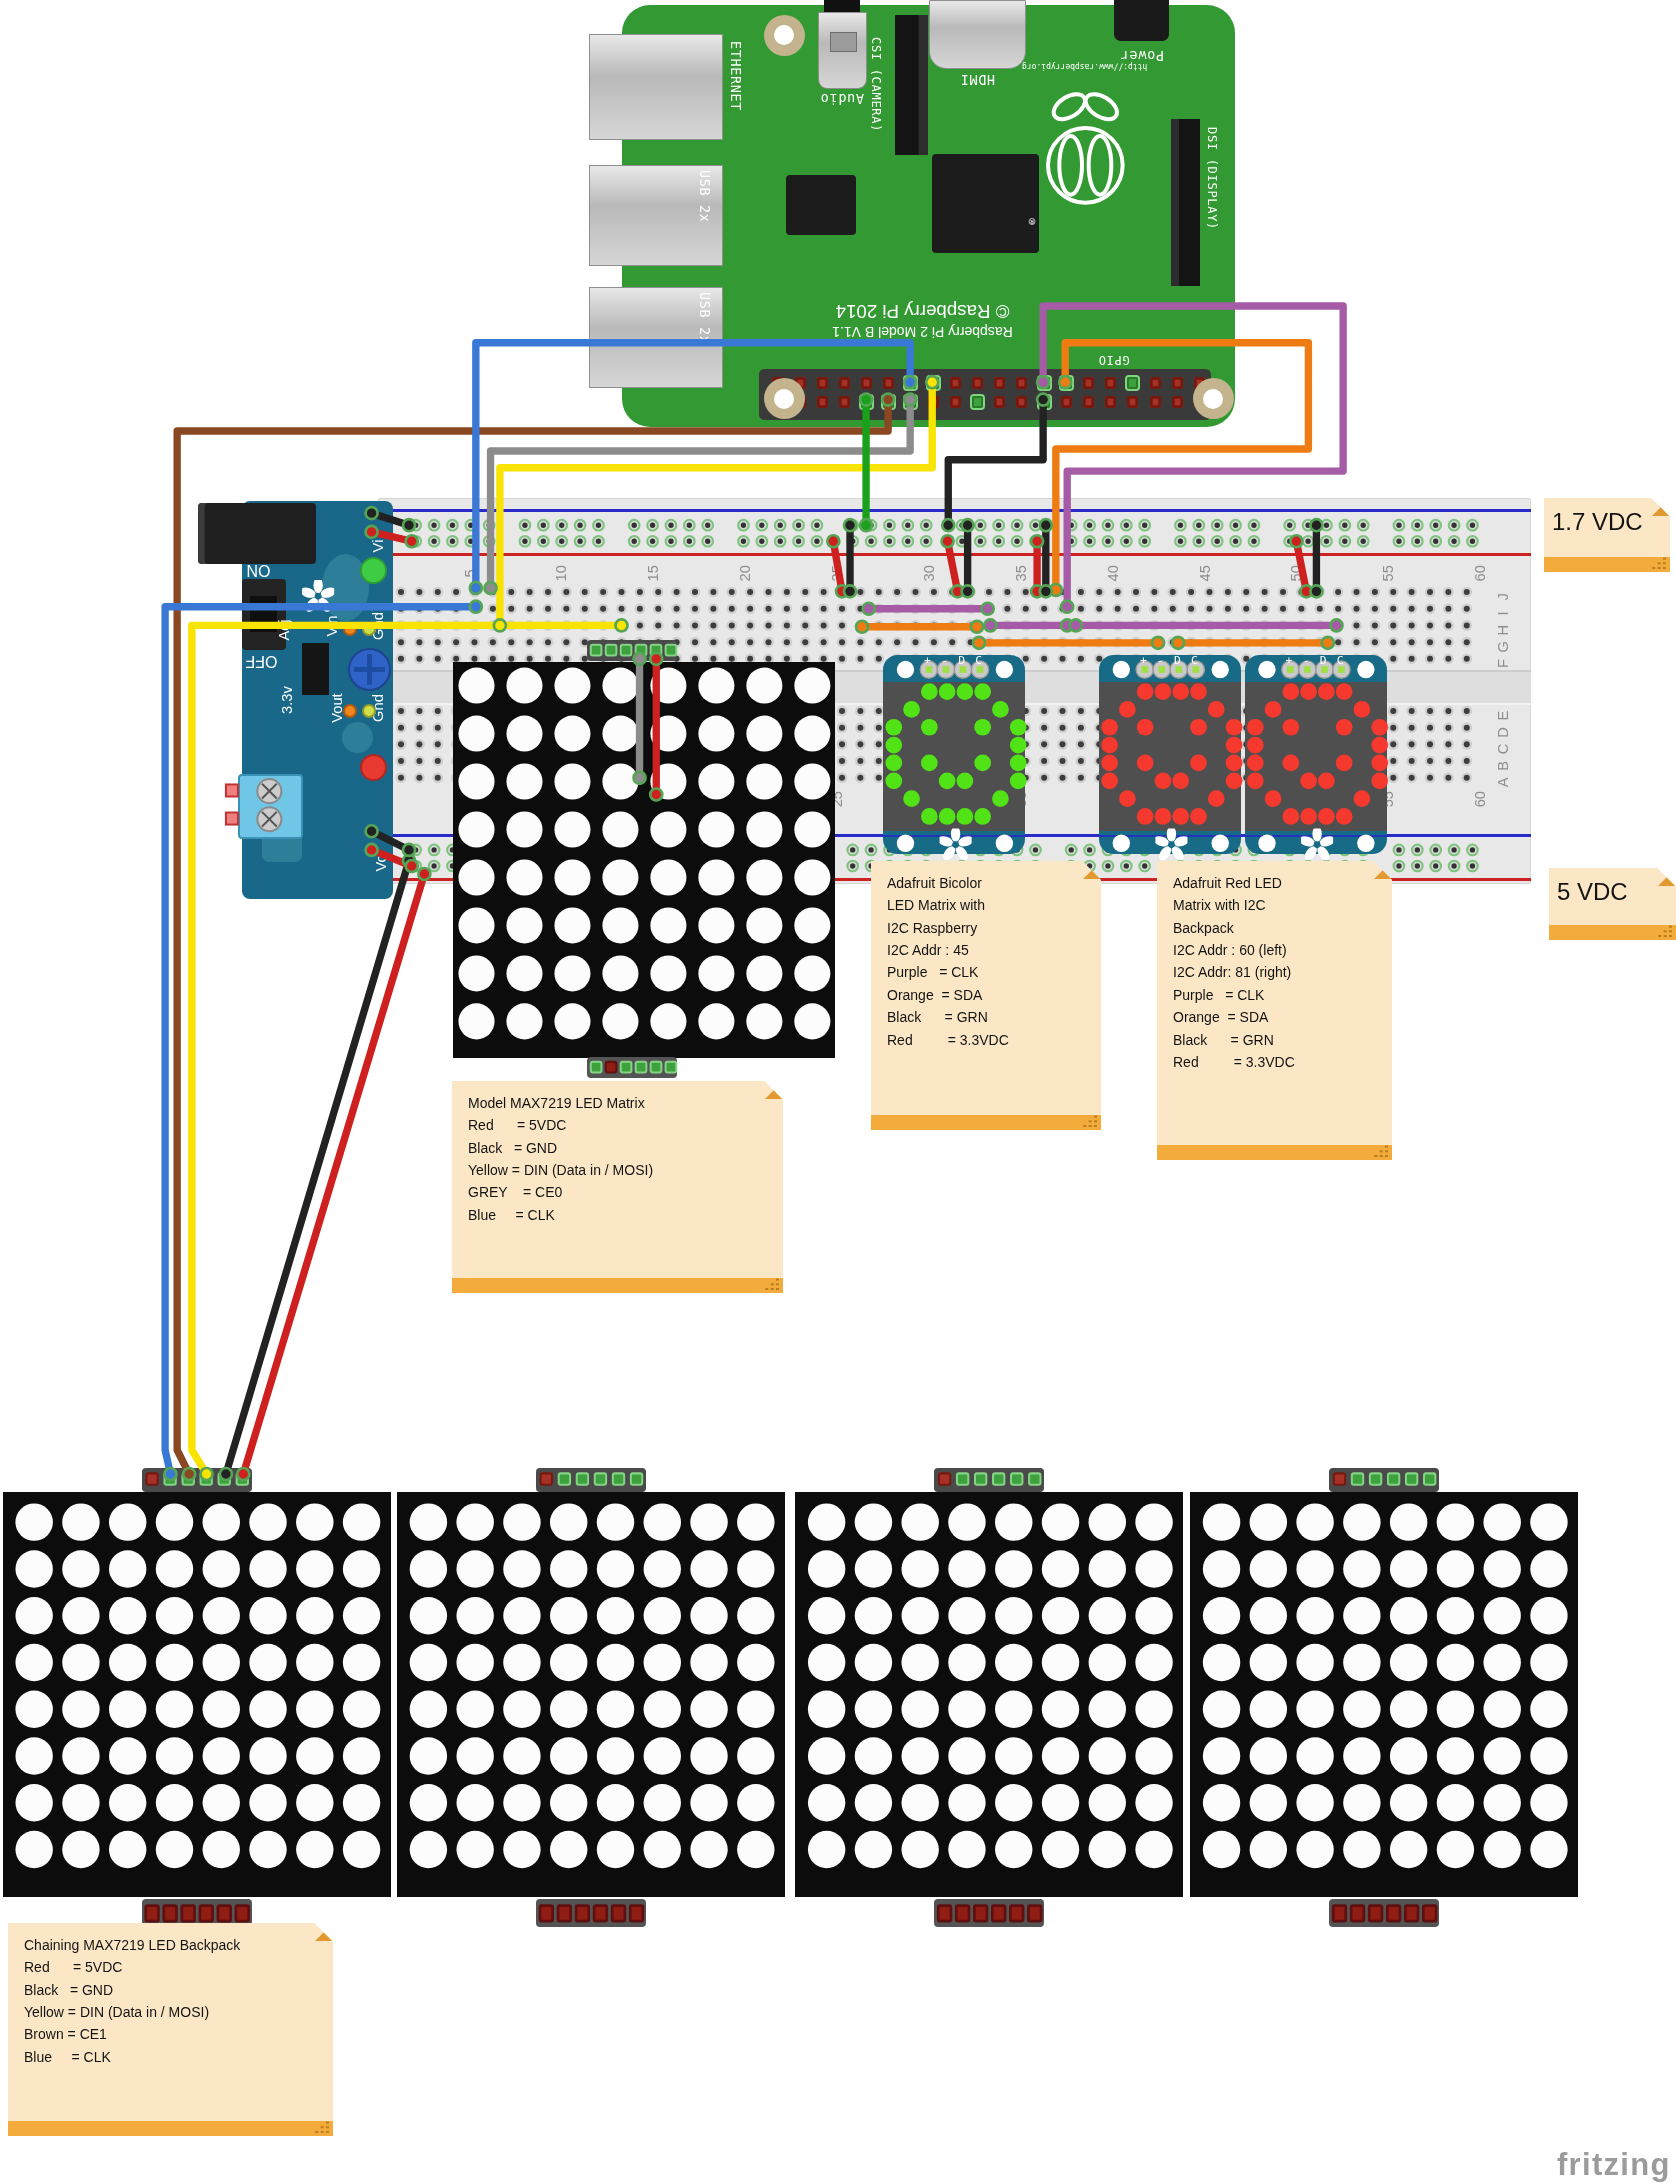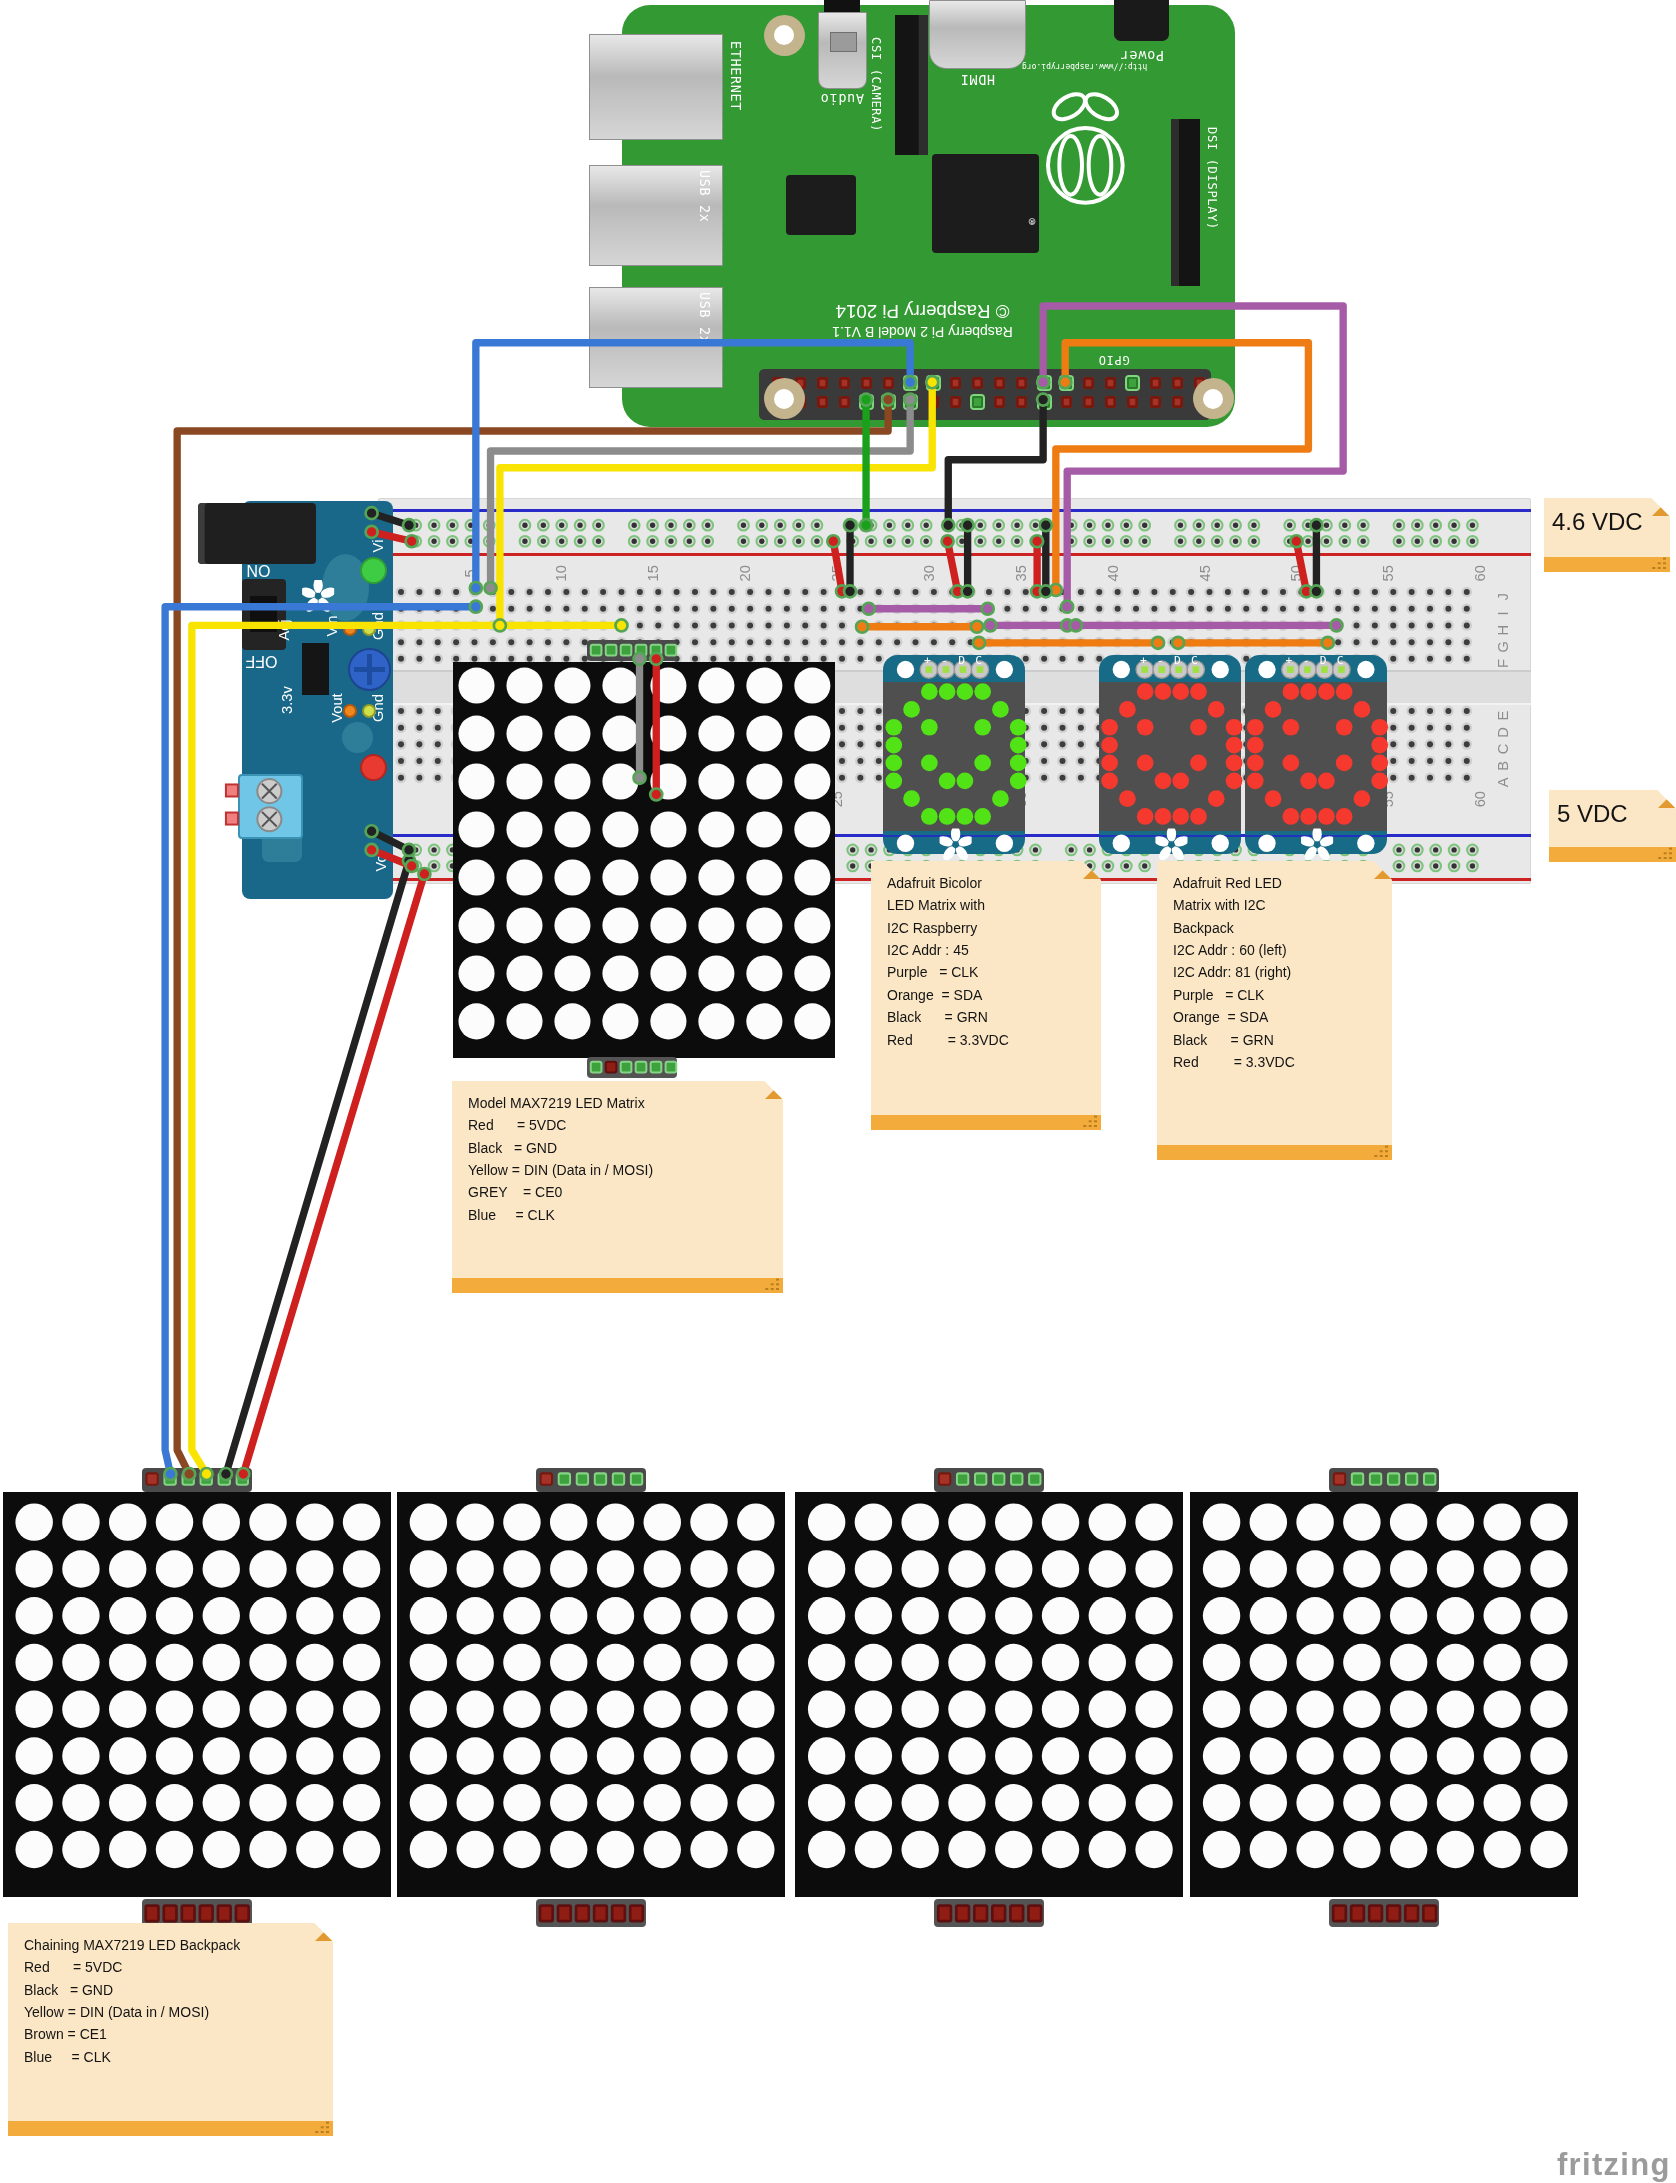--- a/index.html
+++ b/index.html
@@ -2477,26 +2477,26 @@
       <circle cx="1597" cy="936" r="9" fill="#a65ba6" stroke="#56a556" stroke-width="4"></circle>
       <circle cx="1610" cy="936" r="9" fill="#a65ba6" stroke="#56a556" stroke-width="4"></circle>
       <circle cx="2000" cy="936" r="9" fill="#a65ba6" stroke="#56a556" stroke-width="4"></circle>
       <circle cx="1465" cy="962" r="9" fill="#ee7c13" stroke="#56a556" stroke-width="4"></circle>
       <circle cx="1733" cy="962" r="9" fill="#ee7c13" stroke="#56a556" stroke-width="4"></circle>
       <circle cx="1763" cy="962" r="9" fill="#ee7c13" stroke="#56a556" stroke-width="4"></circle>
       <circle cx="1987" cy="962" r="9" fill="#ee7c13" stroke="#56a556" stroke-width="4"></circle>
     </svg>
 
   <div class="note small" style="left:1544px;top:498px;width:126px;height:74px;">
-    <div class="ln">4.6 VDC</div>
+    <div class="ln">1.7 VDC</div>
     <div class="fold"></div>
       <div class="bar"></div>
       <div class="dots"></div>
   </div>
-  <div class="note small" style="left:1549px;top:790px;width:127px;height:72px;">
+  <div class="note small" style="left:1549px;top:868px;width:127px;height:72px;">
     <div class="ln">5 VDC</div>
     <div class="fold"></div>
       <div class="bar"></div>
       <div class="dots"></div>
   </div>
   <div class="note" style="left:871px;top:861px;width:230px;height:269px;">
     <div class="body">
       <div class="ln">Adafruit Bicolor</div>
       <div class="ln">LED Matrix with</div>
       <div class="ln">I2C Raspberry</div>

